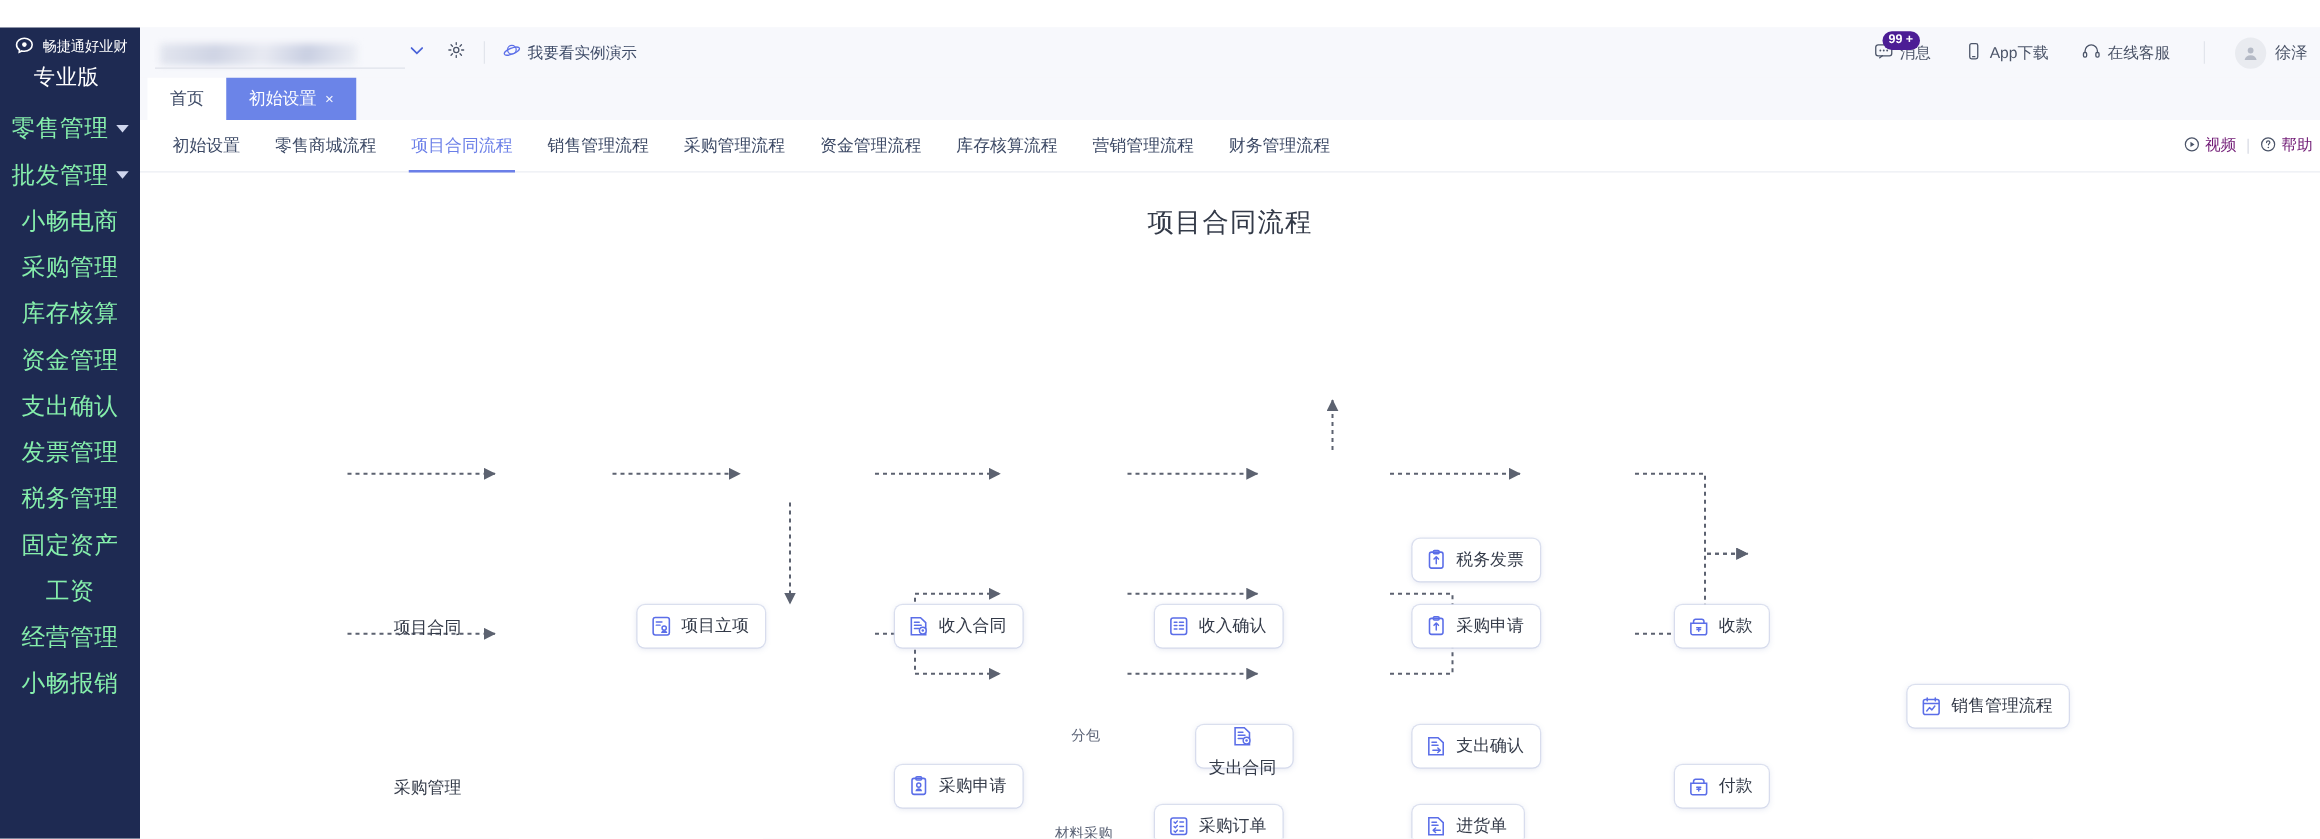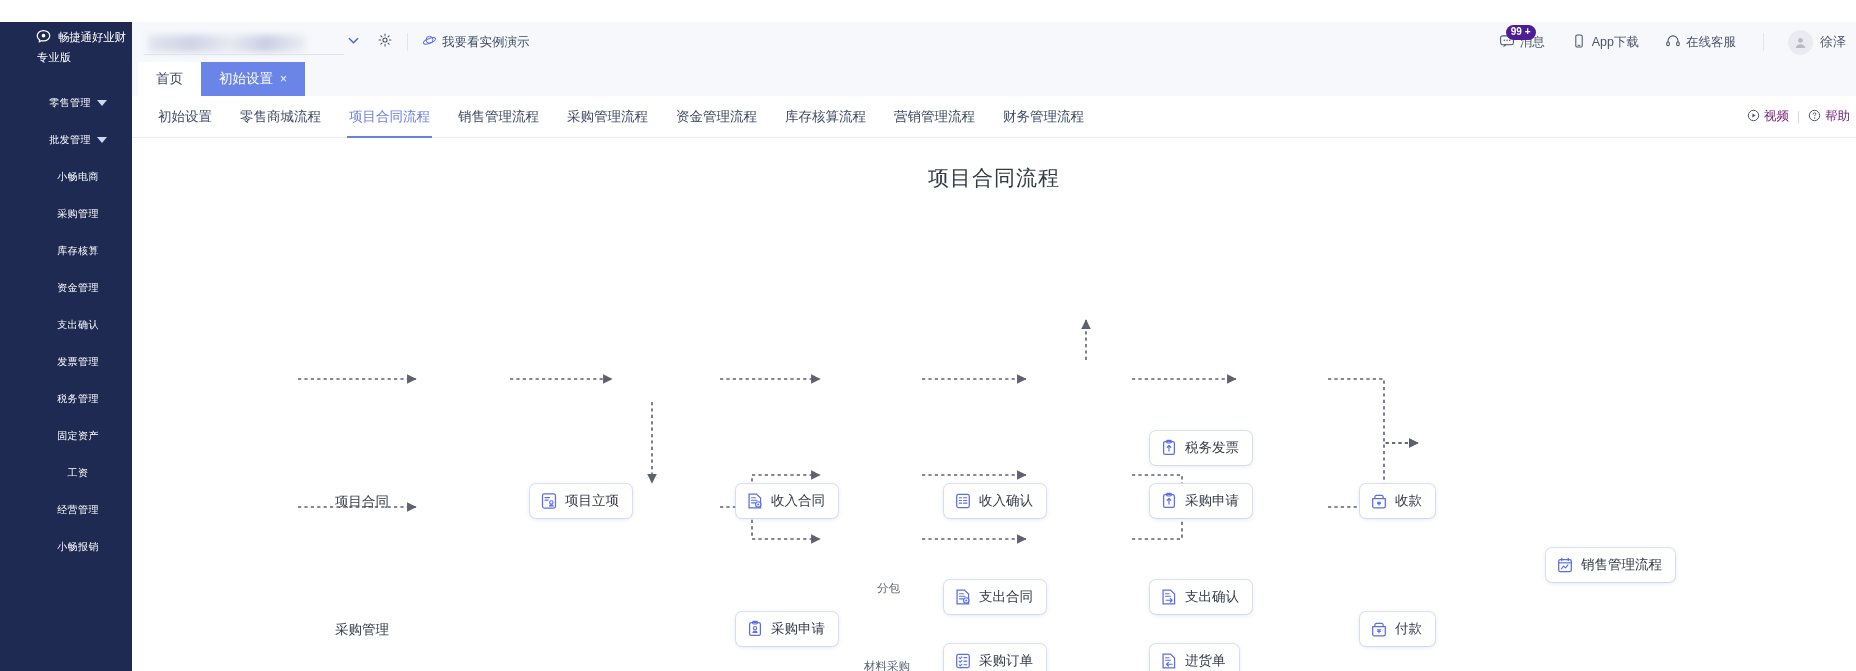--- a/index.html
+++ b/index.html
@@ -10,35 +10,35 @@
   }
   .app { position: relative; width: 1856px; height: 671px; display: flex; flex-direction: column; }
 
   
   .topstrip { height: 22px; background: #ffffff; flex: none; }
 
   .body-wrap { flex: 1; display: flex; min-height: 0; }
 
   
   .sidebar {
-    width: 132px; flex: none; background: #1e2a52; color: #fff;
-    display: flex; flex-direction: column; overflow: hidden; padding-left: 24px;
+    width: 112px; flex: none; background: #1e2a52; color: #fff;
+    display: flex; flex-direction: column; overflow: hidden;
   }
   .logo-box { height: 62px; flex: none; padding: 6px 8px 4px 10px; position: relative; }
   .logo-row { display: flex; align-items: center; gap: 5px; }
   .logo-mark { width: 19px; height: 19px; flex: none; }
   .logo-text { font-size: 11.5px; letter-spacing: -0.2px; white-space: nowrap; color: #fff; }
   .logo-sub {
-    display: inline-block; margin-top: 3px; margin-left: 3px;
-    font-size: 11px; color: #ffffff; letter-spacing: 0.5px;
+    display: inline-block; margin-top: 3px; margin-left: 17px;
+    font-size: 17px; color: #ffffff; letter-spacing: 0.5px;
   }
   .nav { flex: 1; overflow: hidden; }
   .nav-item {
     height: 37px; display: flex; align-items: center; justify-content: center;
-    font-size: 10px; color: #ffffff; cursor: pointer; gap: 6px;
+    font-size: 19px; color: #86efac; cursor: pointer; gap: 6px;
     letter-spacing: 0.4px;
   }
   .caret { width: 0; height: 0; border-left: 5px solid transparent;
            border-right: 5px solid transparent; border-top: 6px solid #cfd6ee; }
 
   
   .rightcol { flex: 1; display: flex; flex-direction: column; min-width: 0; background: #f4f6fb; }
 
   
   .header {
@@ -409,21 +409,21 @@
               </div>
               <div class="node" style="left: 604px; top: 474px;">
                 <span class="ico"><svg viewBox="0 0 20 20" width="18" height="18">
                     <rect x="4" y="3" width="12" height="14.2" rx="1.8" fill="none" stroke="#5b6ee8" stroke-width="1.4"></rect>
                     <rect x="7.4" y="1.6" width="5.2" height="2.8" rx="1" fill="none" stroke="#5b6ee8" stroke-width="1.3"></rect>
                     <circle cx="10" cy="9" r="1.8" fill="none" stroke="#5b6ee8" stroke-width="1.3"></circle>
                     <path d="M7 14.4c.4-1.8 1.6-2.6 3-2.6s2.6.8 3 2.6z" fill="#5b6ee8"></path>
                   </svg></span>
                 <span>采购申请</span>
               </div>
-              <div class="node" style="left: 812px; top: 442px;">
+              <div class="node" style="left: 845px; top: 442px; flex-direction: column;">
                 <span class="ico"><svg viewBox="0 0 20 20" width="18" height="18">
                     <path d="M3.4 2.4h8.2l4.6 4.4v10.8H3.4z" fill="none" stroke="#5b6ee8" stroke-width="1.4"></path>
                     <path d="M6.2 6.4h4.2M6.2 9.2h6M6.2 12h4" stroke="#5b6ee8" stroke-width="1.3" stroke-linecap="round"></path>
                     <circle cx="13.6" cy="13.8" r="3" fill="#fff" stroke="#5b6ee8" stroke-width="1.3"></circle>
                     <circle cx="13.6" cy="13.8" r="1.1" fill="#5b6ee8"></circle>
                   </svg></span>
                 <span>支出合同</span>
               </div>
               <div class="node" style="left: 1018px; top: 442px;">
                 <span class="ico"><svg viewBox="0 0 20 20" width="18" height="18">

